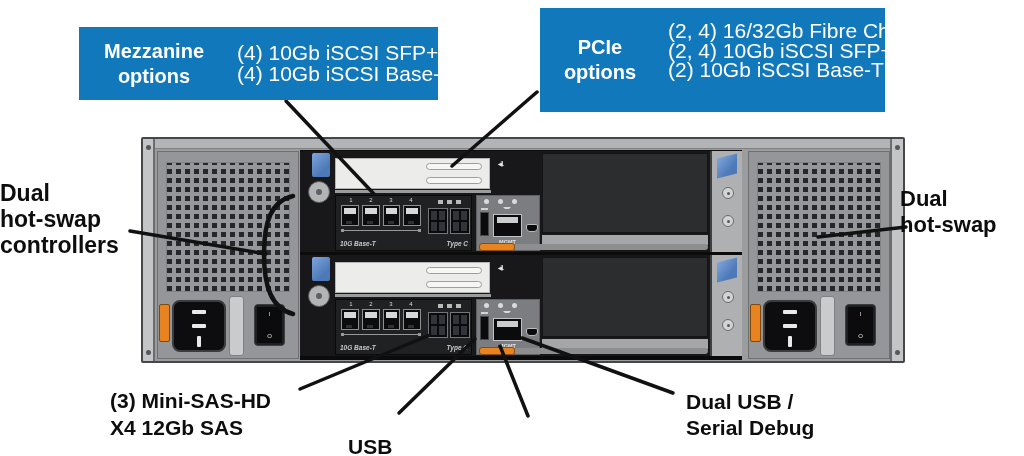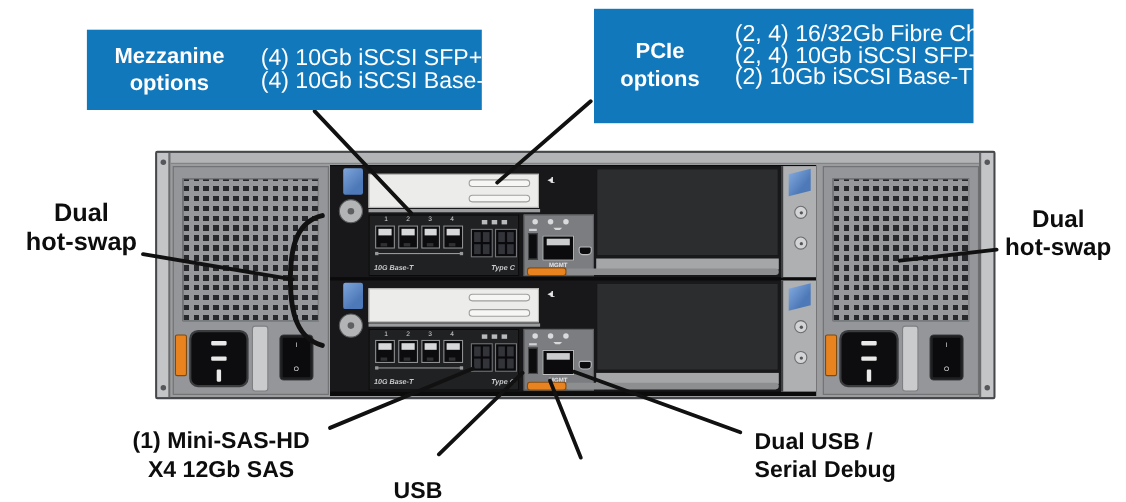--- a/index.html
+++ b/index.html
@@ -14,21 +14,21 @@
   .callout .box-items{font-size:21px;}
   .callout .box-items div{position:static;white-space:nowrap;}
   #mezz-box{left:79px;top:27px;width:359px;height:73px;padding-left:16px;}
   #mezz-box .box-title{width:150px;}
   #mezz-box .box-items{left:158px;top:15px;line-height:21px;}
   #pcie-box{left:540px;top:8px;width:345px;height:104px;}
   #pcie-box .box-title{width:120px;}
   #pcie-box .box-items{left:128px;top:13px;line-height:19.5px;}
 
   
-  .blabel{color:#0d0d0d;font-weight:bold;text-align:center;}
+  .blabel{color:#0d0d0d;font-weight:bold;text-align:left;}
   .blabel div{position:static;}
   #label-controllers{left:0;top:180px;width:148px;font-size:23px;line-height:26px;}
   #label-psus{left:900px;top:186px;width:124px;font-size:22px;line-height:26px;}
   #label-minisas{left:110px;top:387px;width:182px;font-size:21px;line-height:27px;}
   #label-usb{left:348px;top:435px;width:64px;font-size:21px;}
   #label-lan{left:437px;top:421px;width:185px;font-size:21px;}
   #label-micro{left:686px;top:389px;width:170px;font-size:21px;line-height:26px;text-align:left;}
 
   
   #leaders{left:0;top:0;width:1024px;height:456px;pointer-events:none;}
@@ -344,27 +344,28 @@
     <div class="box-items">
       <div>(2, 4) 16/32Gb Fibre Channel</div>
       <div>(2, 4) 10Gb iSCSI SFP+</div>
       <div>(2) 10Gb iSCSI Base-T</div>
     </div>
   </div>
 
   <div class="blabel" id="label-controllers">
     <div>Dual</div>
       <div>hot-swap</div>
+      <div>controllers</div>
   </div>
   <div class="blabel" id="label-psus">
     <div>Dual</div>
       <div>hot-swap</div>
   </div>
   <div class="blabel" id="label-minisas">
-    <div>(1) Mini-SAS-HD</div>
+    <div>(3) Mini-SAS-HD</div>
       <div>X4 12Gb SAS</div>
   </div>
   <div class="blabel" id="label-usb">USB</div>
   <div class="blabel" id="label-micro">
     <div>Dual USB /</div>
       <div>Serial Debug</div>
   </div>
 
 </div>
 

